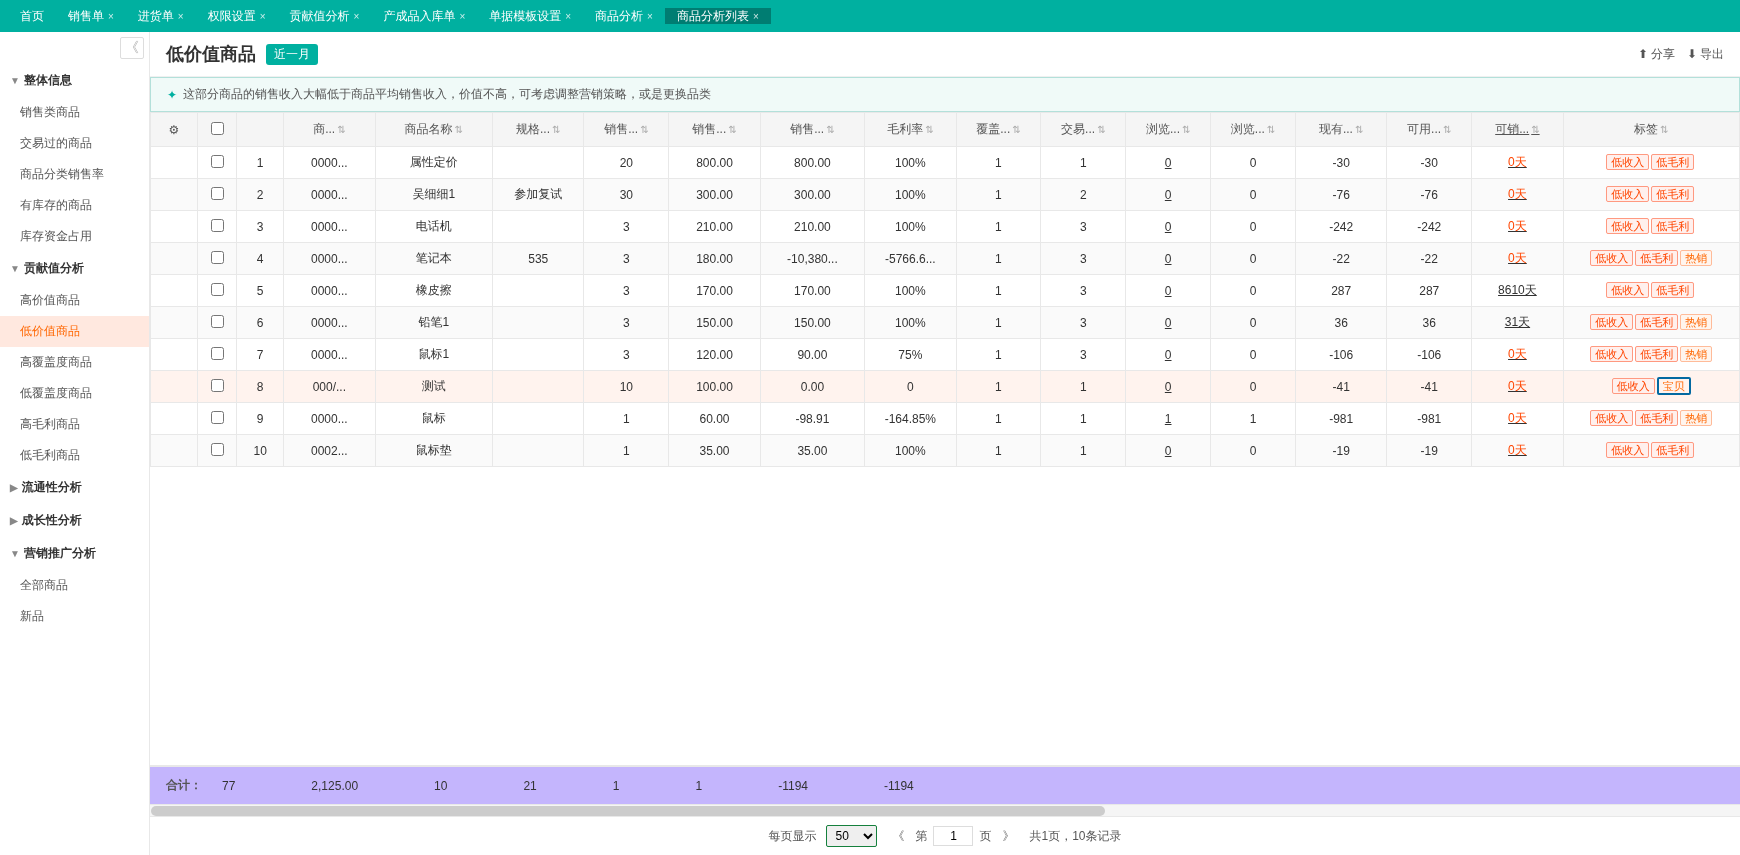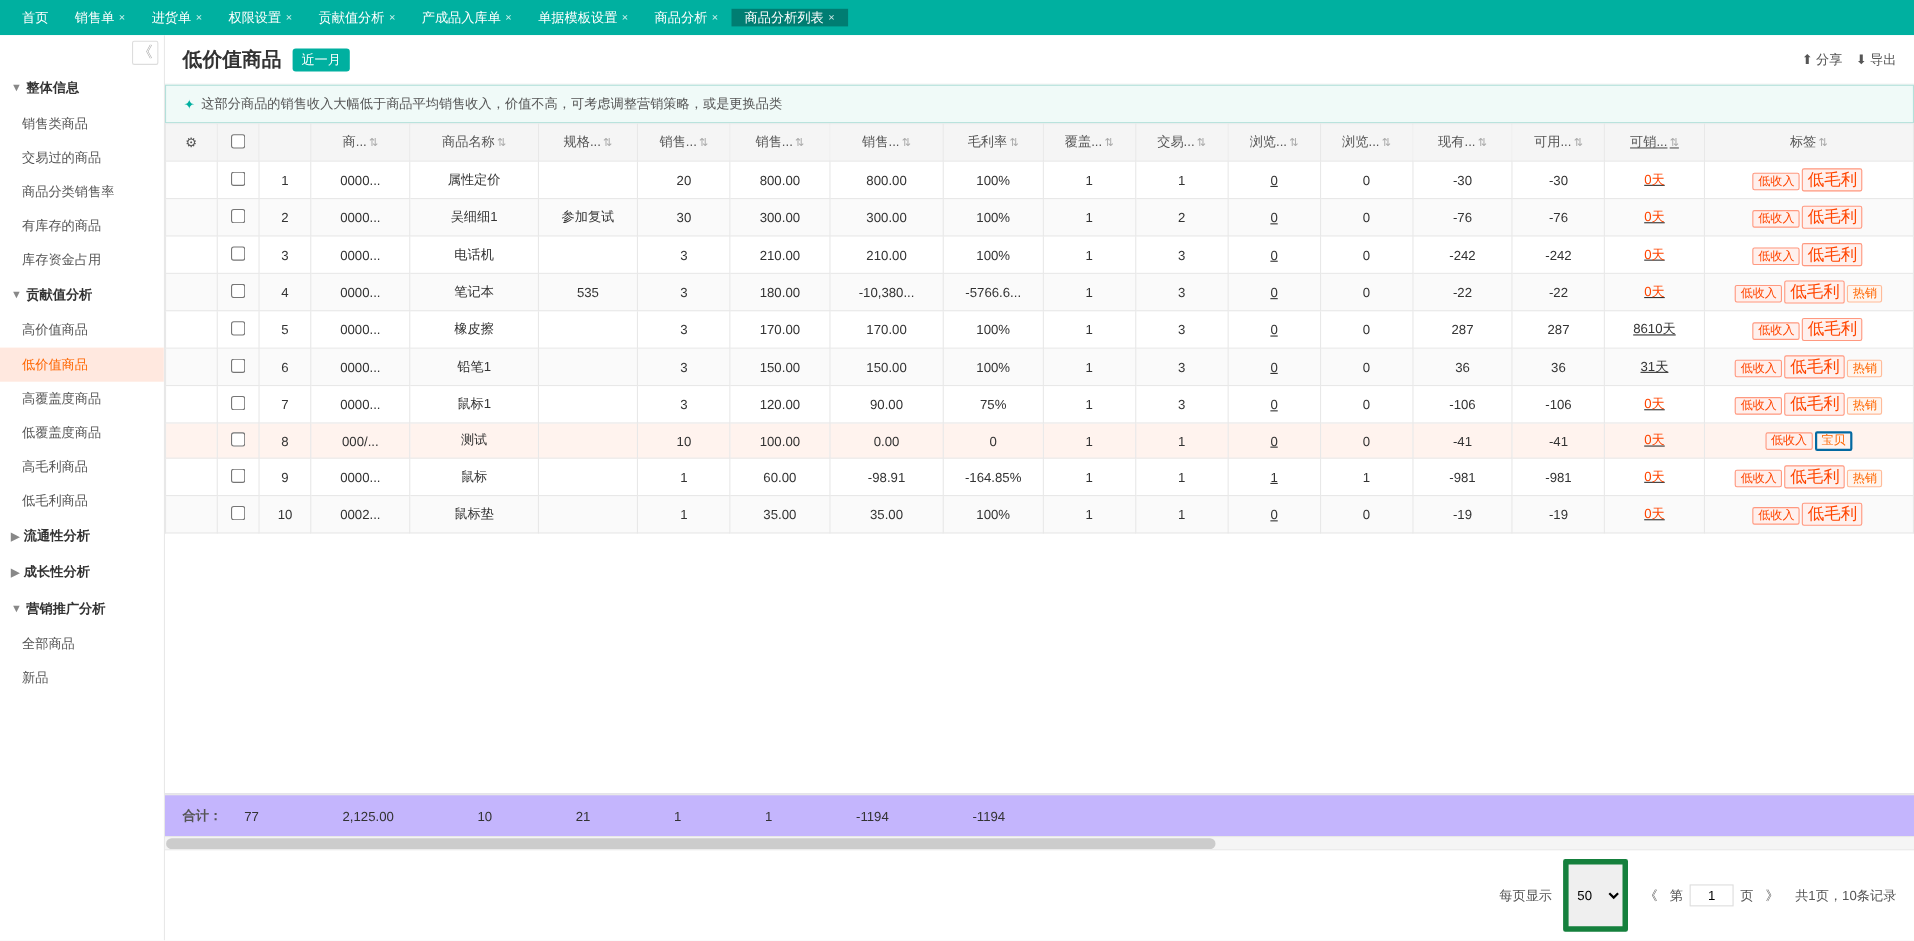--- a/index.html
+++ b/index.html
@@ -160,21 +160,21 @@
     tbody tr:nth-child(even) { background: #fafafa; }
     tbody tr.highlighted { background: #fff3ee; }
     tbody td {
       border: 1px solid #e8e8e8;
       padding: 7px 6px;
       text-align: center;
       color: #333;
       white-space: nowrap;
     }
     .tag-low-income { color: #ff4500; background: #fff0ed; border: 1px solid #ff9980; border-radius: 2px; padding: 1px 4px; margin-right: 2px; font-size: 11px; }
-    .tag-low-margin { color: #ff4500; background: #fff0ed; border: 1px solid #ff9980; border-radius: 2px; padding: 1px 4px; margin-right: 2px; font-size: 15px; }
+    .tag-low-margin { color: #ff4500; background: #fff0ed; border: 1px solid #ff9980; border-radius: 2px; padding: 1px 4px; margin-right: 2px; font-size: 11px; }
     .tag-hot { color: #ff6600; background: #fff5ee; border: 1px solid #ffbb99; border-radius: 2px; padding: 1px 4px; font-size: 11px; }
     .tag-treasure { color: #ff6600; border: 2px solid #0369a1; border-radius: 2px; padding: 1px 4px; font-size: 11px; }
     .link-underline { text-decoration: underline; color: #333; cursor: pointer; }
     .zero-day { color: #ff4500; }
     .day-normal { color: #333; }
 
     
     .footer-total {
       background: #c4b5fd;
       border-top: 2px solid #e8e8e8;
@@ -193,27 +193,27 @@
       color: #333;
     }
 
     
     .pagination-bar {
       background: #fff;
       border-top: 1px solid #e8e8e8;
       padding: 8px 16px;
       display: flex;
       align-items: center;
-      justify-content: flex-end;
+      justify-content: center;
       gap: 10px;
       color: #555;
     }
     .pagination-bar select {
-      border: 5px solid #15803d;
-      padding: 20px 4px;
+      border: 1px solid #15803d;
+      padding: 2px 4px;
       border-radius: 2px;
     }
     .pagination-bar .page-nav {
       display: flex;
       align-items: center;
       gap: 6px;
     }
     .pagination-bar .page-btn {
       cursor: pointer;
       color: #555;

